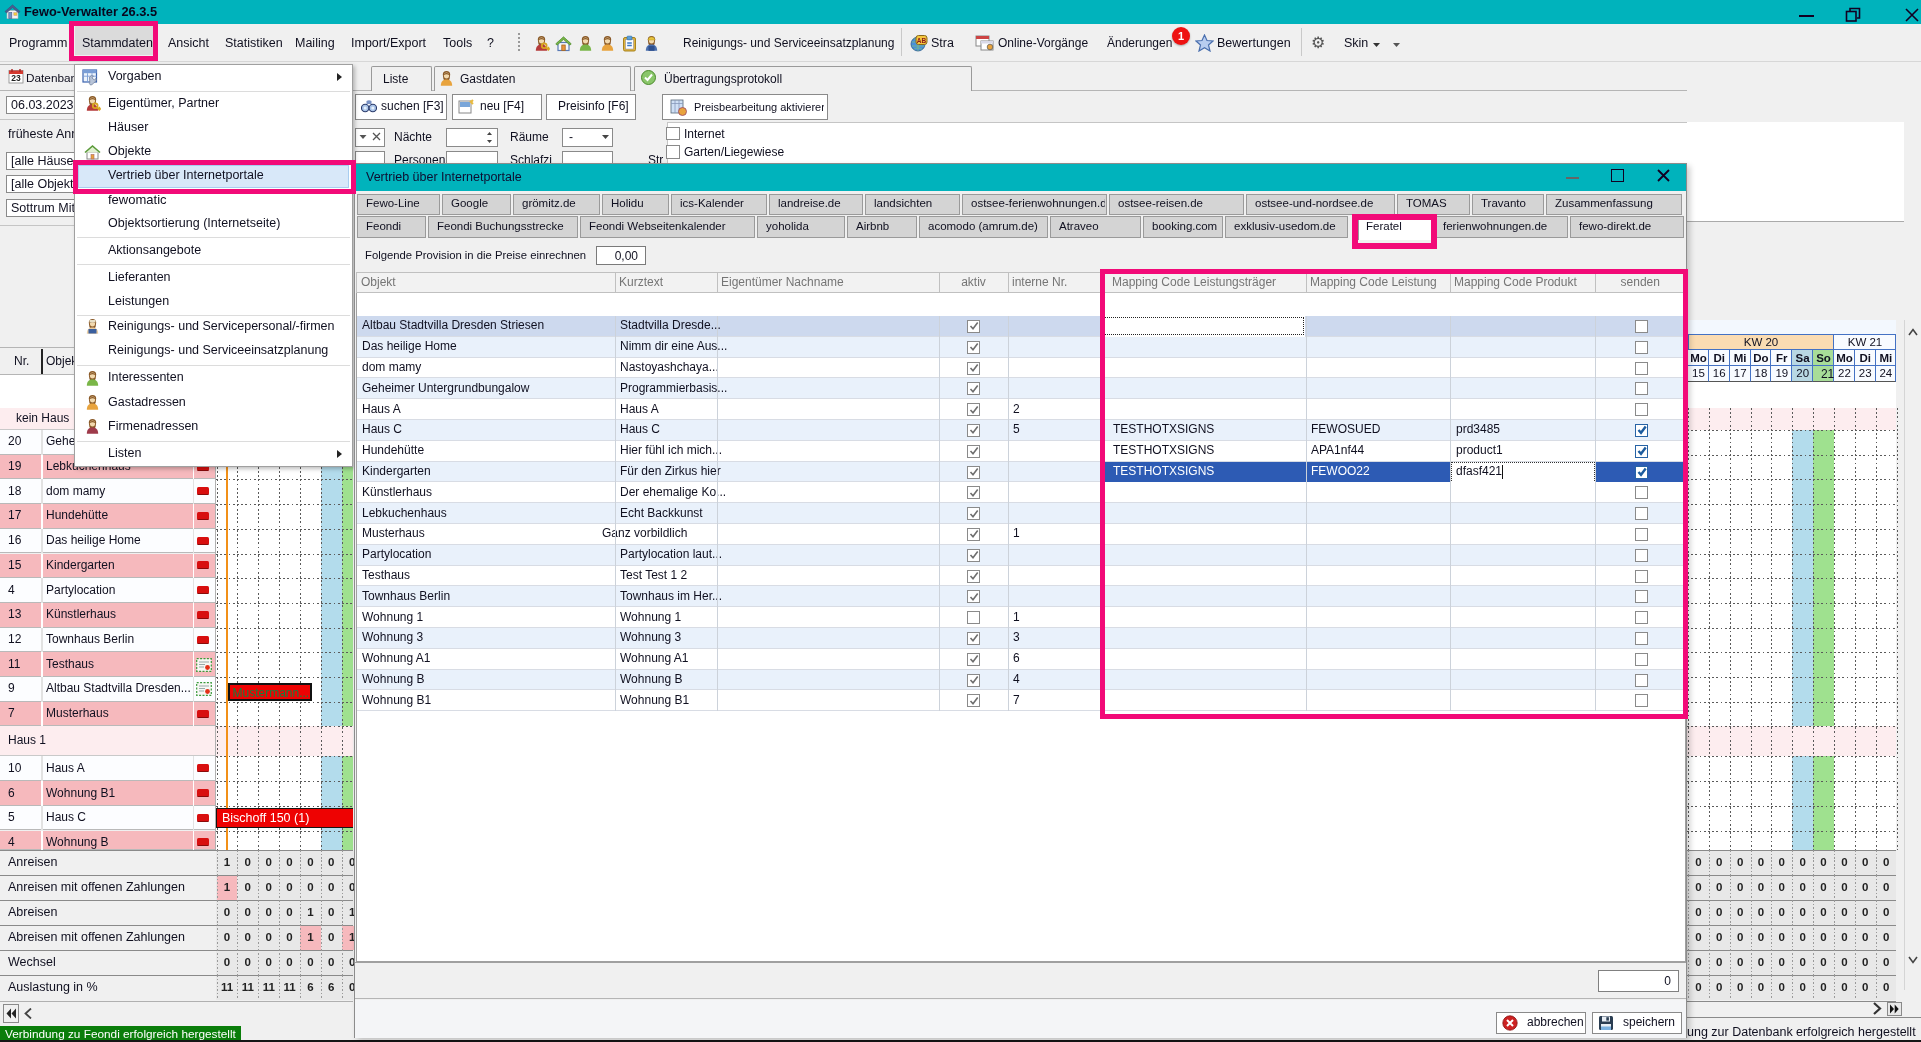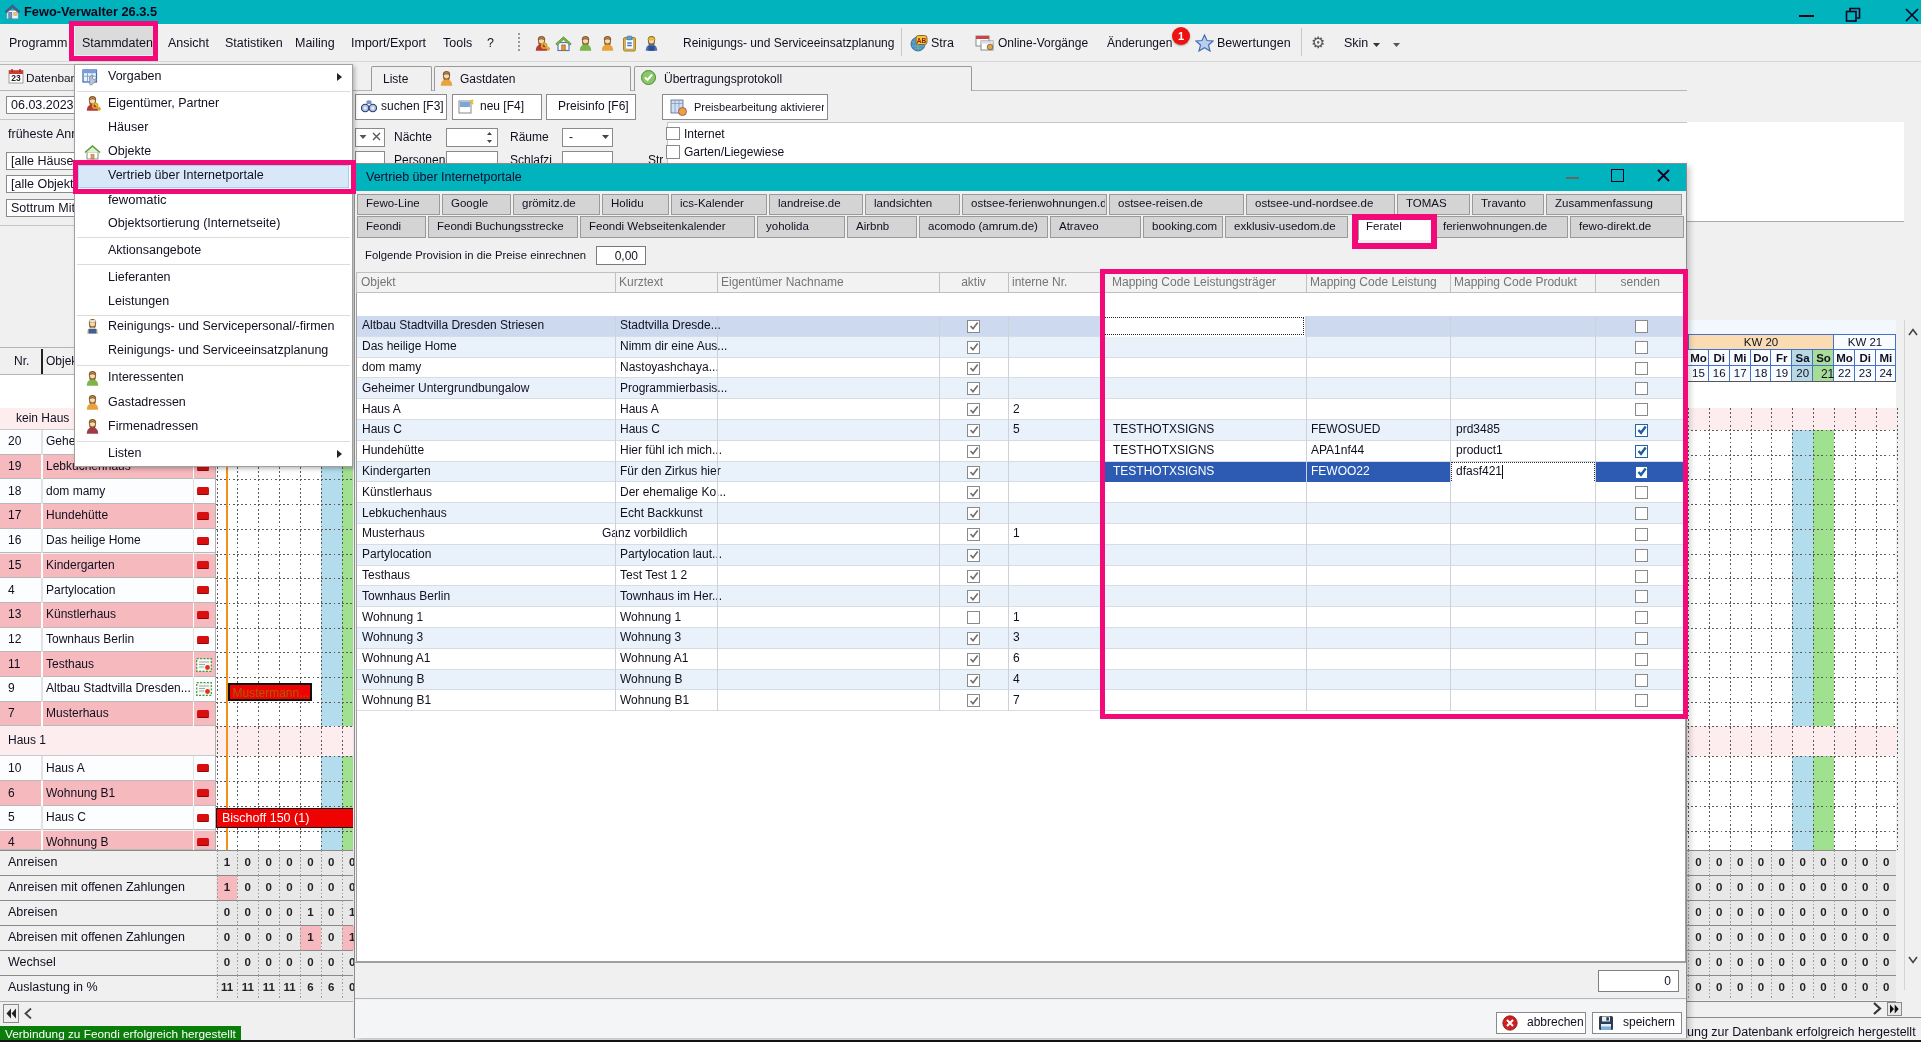--- a/index.html
+++ b/index.html
@@ -337,21 +337,21 @@
 <div class="a" style="left:216px;top:830.5px;width:137px;height:1px;background-image:repeating-linear-gradient(90deg,#5a5a5a 0 1.8px,transparent 1.8px 4.2px)"></div>
 <div class="a" style="left:216.6px;top:408px;width:1px;height:442px;background-image:repeating-linear-gradient(#5a5a5a 0 1.8px,transparent 1.8px 4.2px)"></div>
 <div class="a" style="left:237.4px;top:408px;width:1px;height:442px;background-image:repeating-linear-gradient(#5a5a5a 0 1.8px,transparent 1.8px 4.2px)"></div>
 <div class="a" style="left:258.3px;top:408px;width:1px;height:442px;background-image:repeating-linear-gradient(#5a5a5a 0 1.8px,transparent 1.8px 4.2px)"></div>
 <div class="a" style="left:279.2px;top:408px;width:1px;height:442px;background-image:repeating-linear-gradient(#5a5a5a 0 1.8px,transparent 1.8px 4.2px)"></div>
 <div class="a" style="left:300.0px;top:408px;width:1px;height:442px;background-image:repeating-linear-gradient(#5a5a5a 0 1.8px,transparent 1.8px 4.2px)"></div>
 <div class="a" style="left:320.9px;top:408px;width:1px;height:442px;background-image:repeating-linear-gradient(#5a5a5a 0 1.8px,transparent 1.8px 4.2px)"></div>
 <div class="a" style="left:341.7px;top:408px;width:1px;height:442px;background-image:repeating-linear-gradient(#5a5a5a 0 1.8px,transparent 1.8px 4.2px)"></div>
 <div class="a" style="left:225.8px;top:408px;width:2.4px;height:442px;background:#f29018"></div>
 <div class="a" style="left:228px;top:683px;width:84px;height:18px;background:#ee0202;border:2px solid #111"></div>
-<div class="t" style="left:232.5px;top:685.5px;color:#a16207;font-size:12px">Mustermann...</div>
+<div class="t" style="left:232.5px;top:685.5px;color:#15803d;font-size:12px">Mustermann...</div>
 <div class="a" style="left:216px;top:807.5px;width:137px;height:20px;background:#ee0202;border:1.8px solid #151515;border-right:none"></div>
 <div class="t" style="left:222px;top:810.5px;color:#fff;font-size:12.5px">Bischoff 150 (1)</div>
 <div class="a" style="left:0;top:850.0px;width:216px;height:25px;background:#f0f0f0;border-top:1px solid #8a8a8a"></div>
 <div class="t" style="left:8px;top:855.0px;font-size:12.5px">Anreisen</div>
 <div class="a" style="left:216px;top:850.0px;width:137px;height:25px;background:#e8e8e8;border-top:1px solid #8a8a8a"></div>
 <div class="tc" style="left:216.6px;top:856.0px;width:20.85px;font-size:11.5px;font-weight:bold;color:#222">1</div>
 <div class="tc" style="left:237.4px;top:856.0px;width:20.85px;font-size:11.5px;font-weight:bold;color:#222">0</div>
 <div class="tc" style="left:258.3px;top:856.0px;width:20.85px;font-size:11.5px;font-weight:bold;color:#222">0</div>
 <div class="tc" style="left:279.1px;top:856.0px;width:20.85px;font-size:11.5px;font-weight:bold;color:#222">0</div>
 <div class="tc" style="left:300.0px;top:856.0px;width:20.85px;font-size:11.5px;font-weight:bold;color:#222">0</div>

